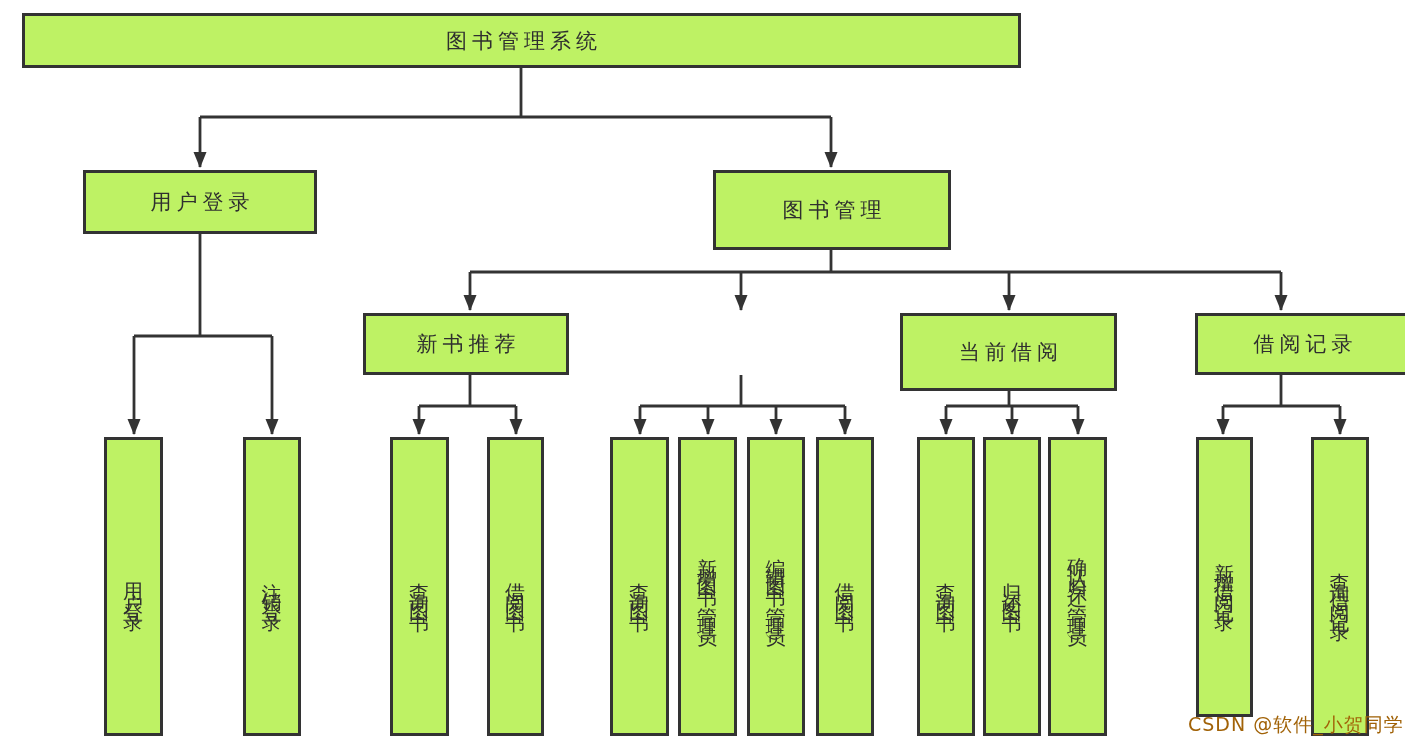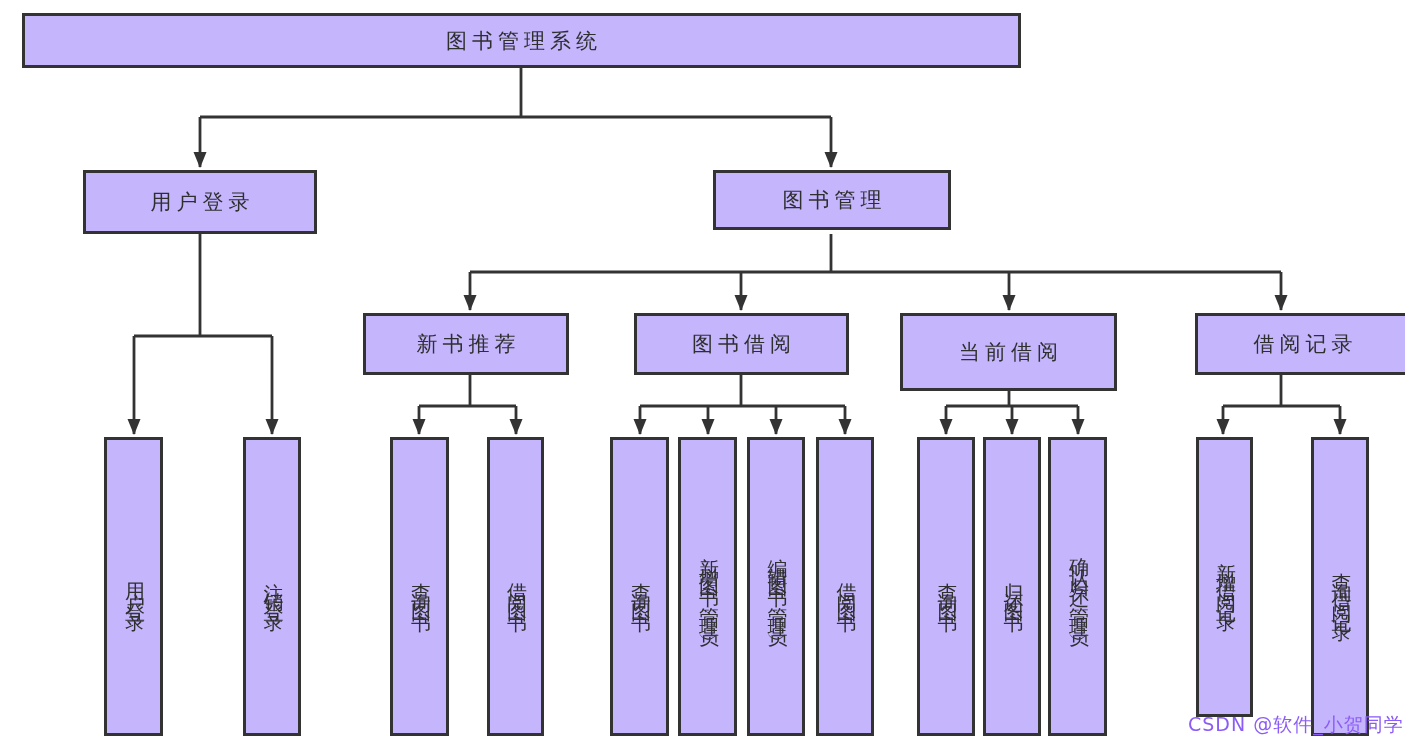--- a/index.html
+++ b/index.html
@@ -7,48 +7,47 @@
     position: relative;
     width: 1405px;
     height: 747px;
     background: #ffffff;
     font-family: "DejaVu Sans", "Liberation Sans", sans-serif;
     overflow: hidden;
   }
   #wires { position: absolute; left: 0; top: 0; width: 1405px; height: 747px; }
   .node {
     position: absolute;
-    background: #c4b5fd;
+    background: #bef264;
     border: 3px solid #333333;
     box-sizing: border-box;
     display: flex;
     align-items: center;
     justify-content: center;
     color: #2f2f2f;
     z-index: 2;
-    font-family: Liberation Mono, monospace;
   }
   .hlabel {
     font-size: 21px;
     letter-spacing: 5px;
     white-space: nowrap;
     text-indent: 5px; 
   }
   .vlabel {
     writing-mode: vertical-rl;
     text-orientation: mixed;
     font-size: 20px;
     letter-spacing: 10px;
     line-height: 1;
     white-space: nowrap;
   }
   
   .n-root          { left: 22px;   top: 13px;  width: 999px; height: 55px; }
   .n-login         { left: 83px;   top: 170px; width: 234px; height: 64px; }
-  .n-mgmt          { left: 713px;  top: 170px; width: 238px; height: 60px; }
+  .n-mgmt          { left: 713px;  top: 170px; width: 238px; height: 80px; }
   .n-rec           { left: 363px;  top: 313px; width: 206px; height: 62px; }
   .n-borrow        { left: 634px;  top: 313px; width: 215px; height: 62px; }
   .n-current       { left: 900px;  top: 313px; width: 217px; height: 78px; }
   .n-records       { left: 1173px; top: 313px; width: 216px; height: 62px; margin-left: 22px; }
   .lf1  { left: 104px;  top: 437px; width: 59px; height: 299px; }
   .lf2  { left: 243px;  top: 437px; width: 58px; height: 299px; }
   .lf3  { left: 390px;  top: 437px; width: 59px; height: 299px; }
   .lf4  { left: 487px;  top: 437px; width: 57px; height: 299px; }
   .lf5  { left: 610px;  top: 437px; width: 59px; height: 299px; }
   .lf6  { left: 678px;  top: 437px; width: 59px; height: 299px; }
@@ -58,21 +57,21 @@
   .lf10 { left: 983px;  top: 437px; width: 58px; height: 299px; }
   .lf11 { left: 1048px; top: 437px; width: 59px; height: 299px; }
   .lf12 { left: 1196px; top: 437px; width: 57px; height: 280px; }
   .lf13 { left: 1311px; top: 437px; width: 58px; height: 299px; }
   .watermark {
     position: absolute;
     left: 1188px;
     top: 712px;
     font-size: 19px;
     letter-spacing: 1px;
-    color: #8b5cf6;
+    color: #a16207;
     white-space: nowrap;
     z-index: 6;
   }
 </style>
 </head>
 <body>
 
 <div id="stage">
 
   <svg id="wires" viewBox="0 0 1405 747" xmlns="http://www.w3.org/2000/svg">
@@ -139,23 +138,20 @@
   <div class="node n-login">
     <span class="hlabel">用户登录</span>
   </div>
   <div class="node n-mgmt">
     <span class="hlabel">图书管理</span>
   </div>
 
   <div class="node n-rec">
     <span class="hlabel">新书推荐</span>
   </div>
-  <div class="node n-borrow">
-    <span class="hlabel">图书借阅</span>
-  </div>
   <div class="node n-current">
     <span class="hlabel">当前借阅</span>
   </div>
   <div class="node n-records">
     <span class="hlabel">借阅记录</span>
   </div>
 
   <div class="node lf1">
     <span class="vlabel">用户登录</span>
   </div>

